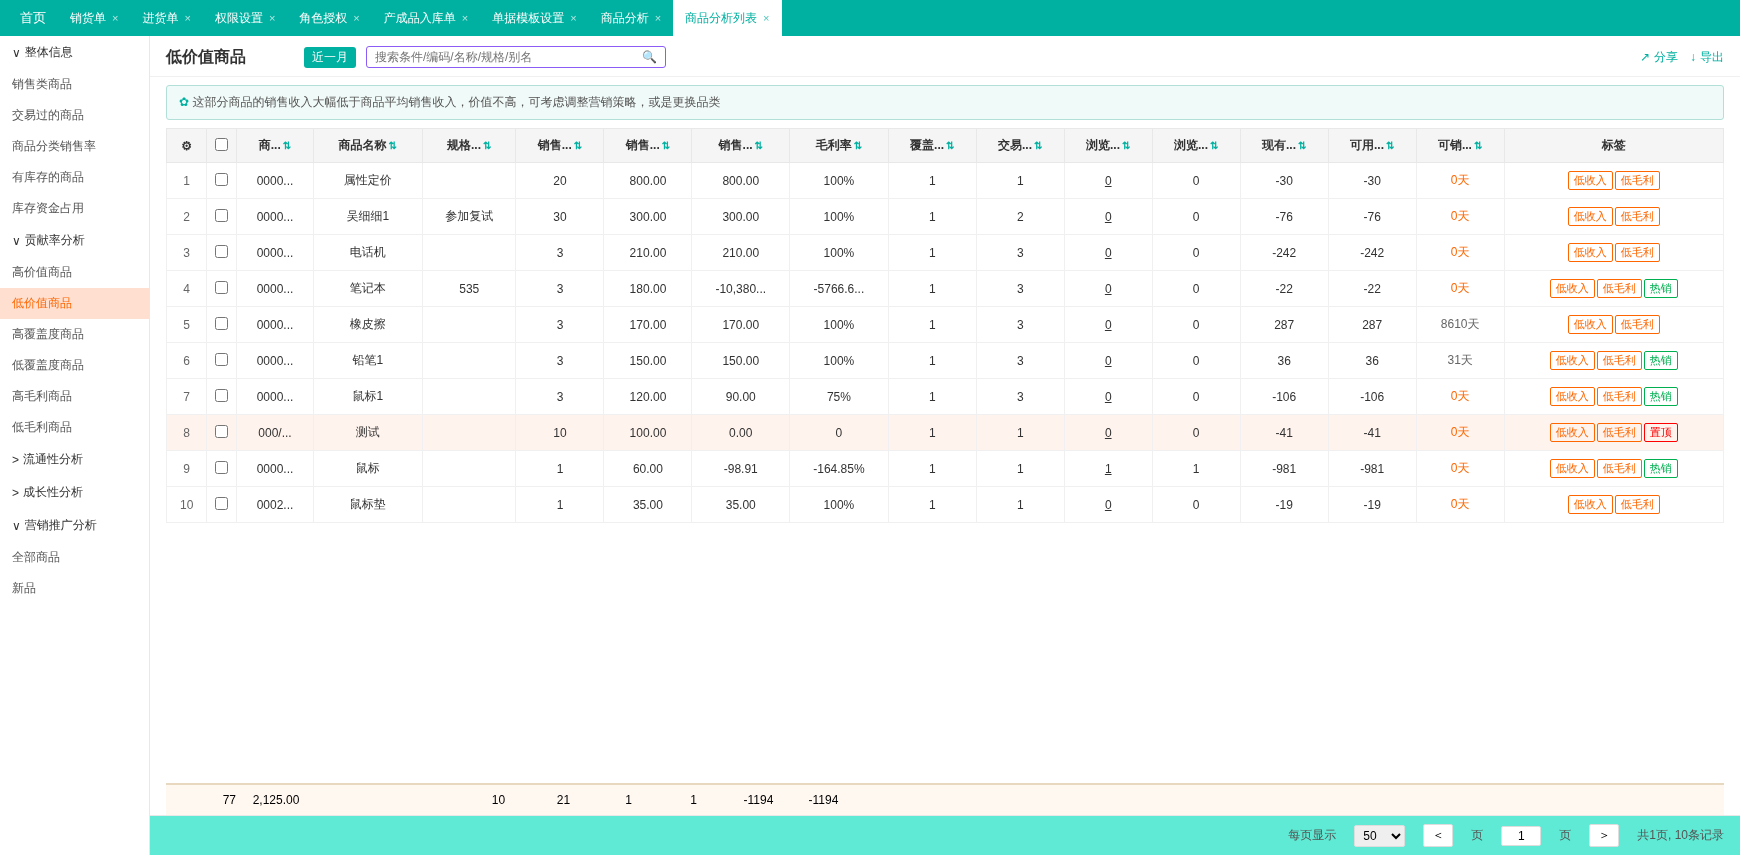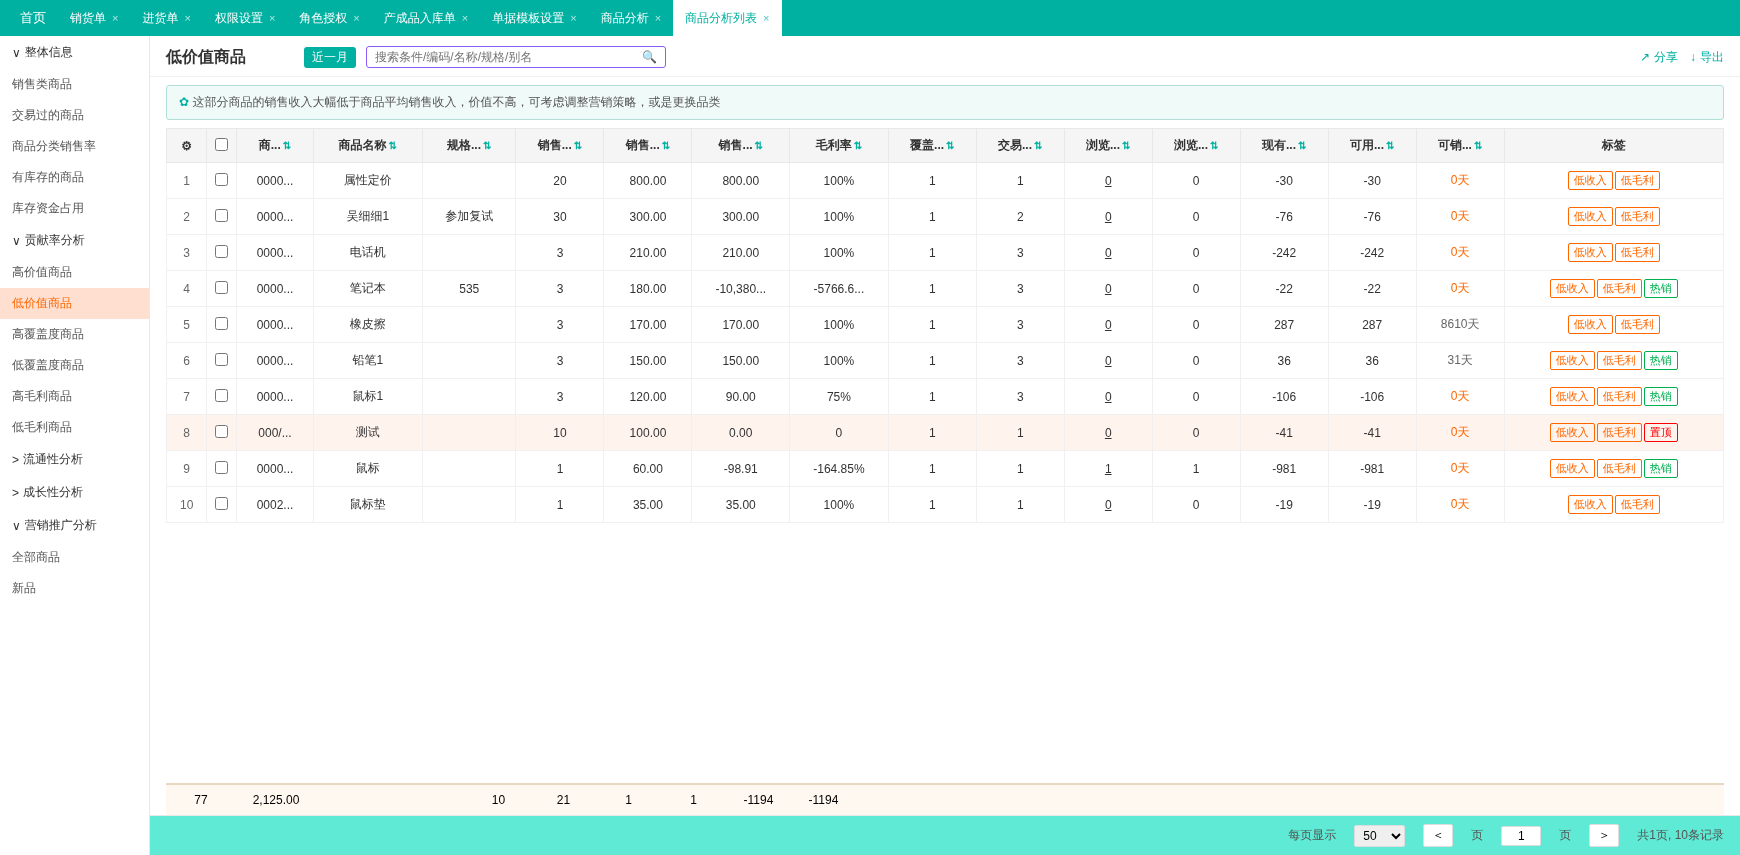--- a/index.html
+++ b/index.html
@@ -537,21 +537,21 @@
     <td>-19</td>
     <td style="color:#ff6600;">0天</td>
     <td><span class="tag tag-orange">低收入</span><span class="tag tag-orange">低毛利</span></td>
   </tr>
           </tbody>
       </table>
     </div>
 
     <div style="padding: 0 16px;">
       <div style="background:#fff8f0; border-top: 2px solid #e8d8c0; padding: 8px 0; display:flex; align-items:center;">
-        <div style="width:70px; text-align:center;">77</div>
+        <div style="width:70px; text-align:right;">77</div>
         <div style="width:80px; text-align:center;">2,125.00</div>
         <div style="width:80px; text-align:center;"></div>
         <div style="width:70px; text-align:center;"></div>
         <div style="width:65px; text-align:center;">10</div>
         <div style="width:65px; text-align:center;">21</div>
         <div style="width:65px; text-align:center;">1</div>
         <div style="width:65px; text-align:center;">1</div>
         <div style="width:65px; text-align:center;">-1194</div>
         <div style="width:65px; text-align:center;">-1194</div>
       </div>

